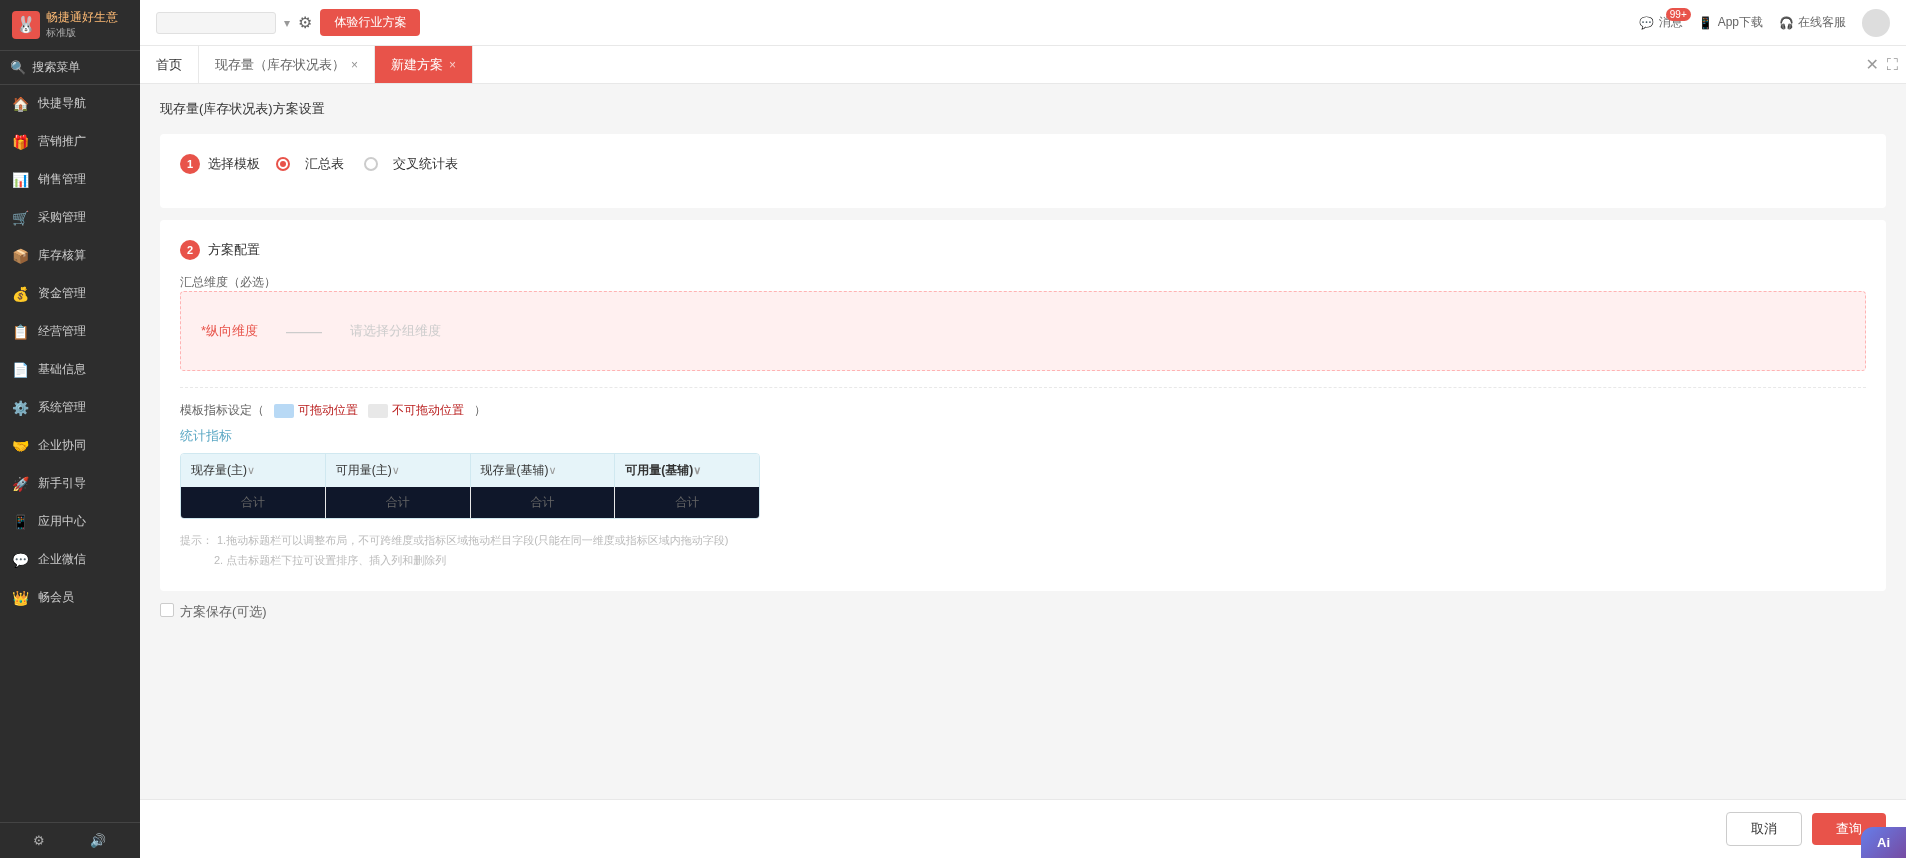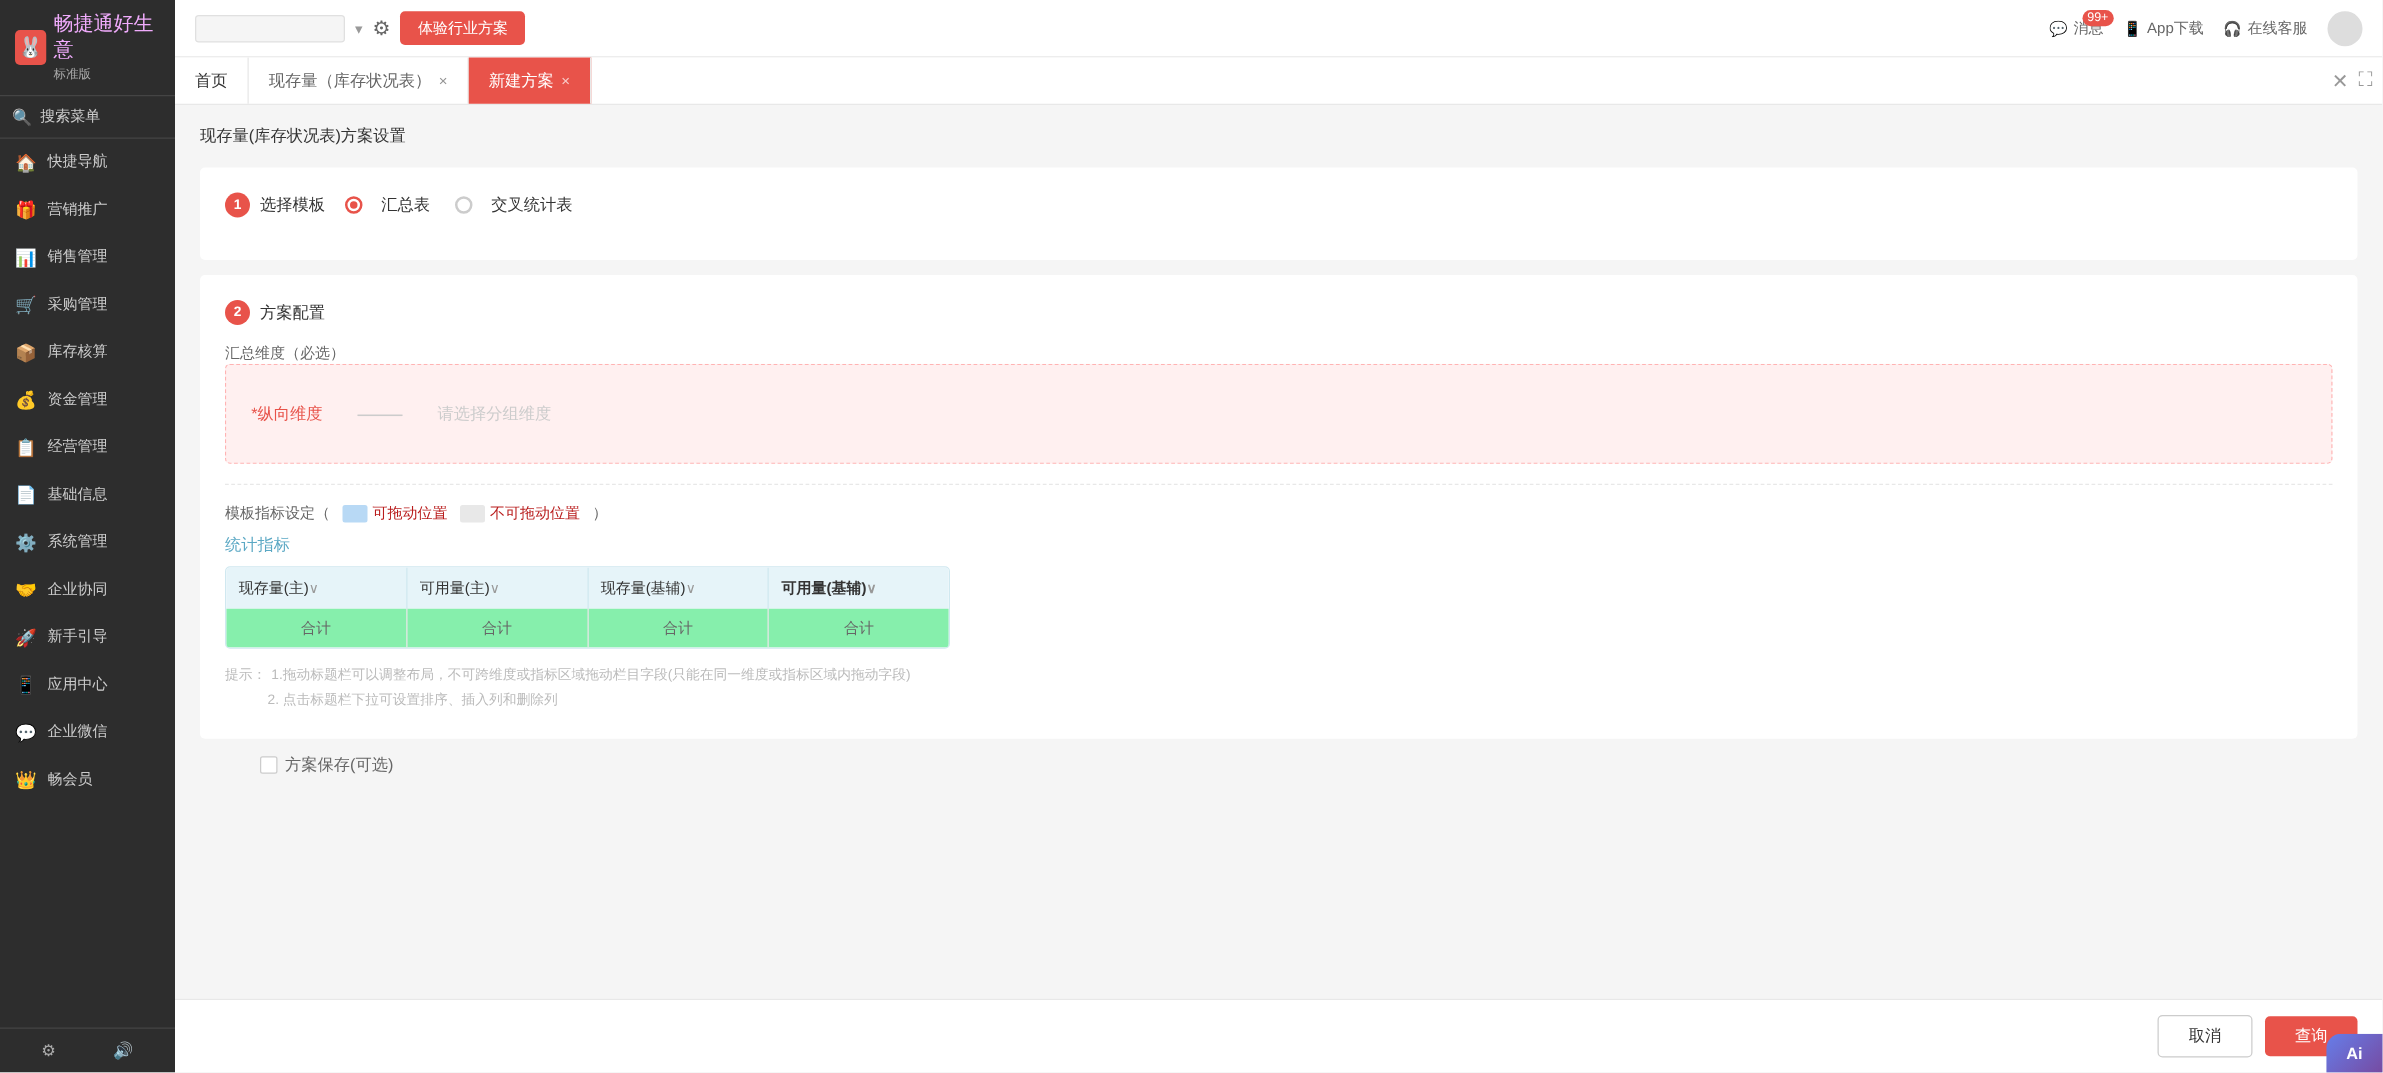--- a/index.html
+++ b/index.html
@@ -28,22 +28,22 @@
       background: #e8534a;
       border-radius: 4px;
       display: flex;
       align-items: center;
       justify-content: center;
       color: white;
       font-size: 16px;
       font-weight: bold;
     }
     .sidebar-logo-text {
-      font-size: 16px;
-      color: #f0abfc;
+      font-size: 12px;
+      color: #fdba74;
       line-height: 1.3;
     }
     .sidebar-logo-sub {
       font-size: 10px;
       color: #aaa;
     }
     .sidebar-search {
       display: flex;
       align-items: center;
       padding: 8px 10px;
@@ -362,21 +362,21 @@
       border-radius: 4px;
       overflow: hidden;
       width: 580px;
     }
     .stats-table-header {
       display: flex;
       background: #e6f4f9;
     }
     .stats-table-body {
       display: flex;
-      background: #86efac;
+      background: #0f172a;
     }
     .stats-col {
       flex: 1;
       border-right: 1px solid #d0e8f0;
       display: flex;
       align-items: center;
       justify-content: flex-start;
       padding: 8px 10px;
       font-size: 12px;
       color: #333;
@@ -406,24 +406,23 @@
       line-height: 1.8;
     }
     .tips-item {
       display: flex;
       gap: 4px;
     }
 
     
     .save-checkbox-row {
       display: flex;
-      align-items: center;
+      align-items: flex-start;
       gap: 6px;
       margin-top: 8px;
-      margin-left: 48px;
     }
     .checkbox-box {
       width: 14px;
       height: 14px;
       border: 1px solid #ccc;
       border-radius: 2px;
       background: white;
     }
     .save-label {
       font-size: 13px;

